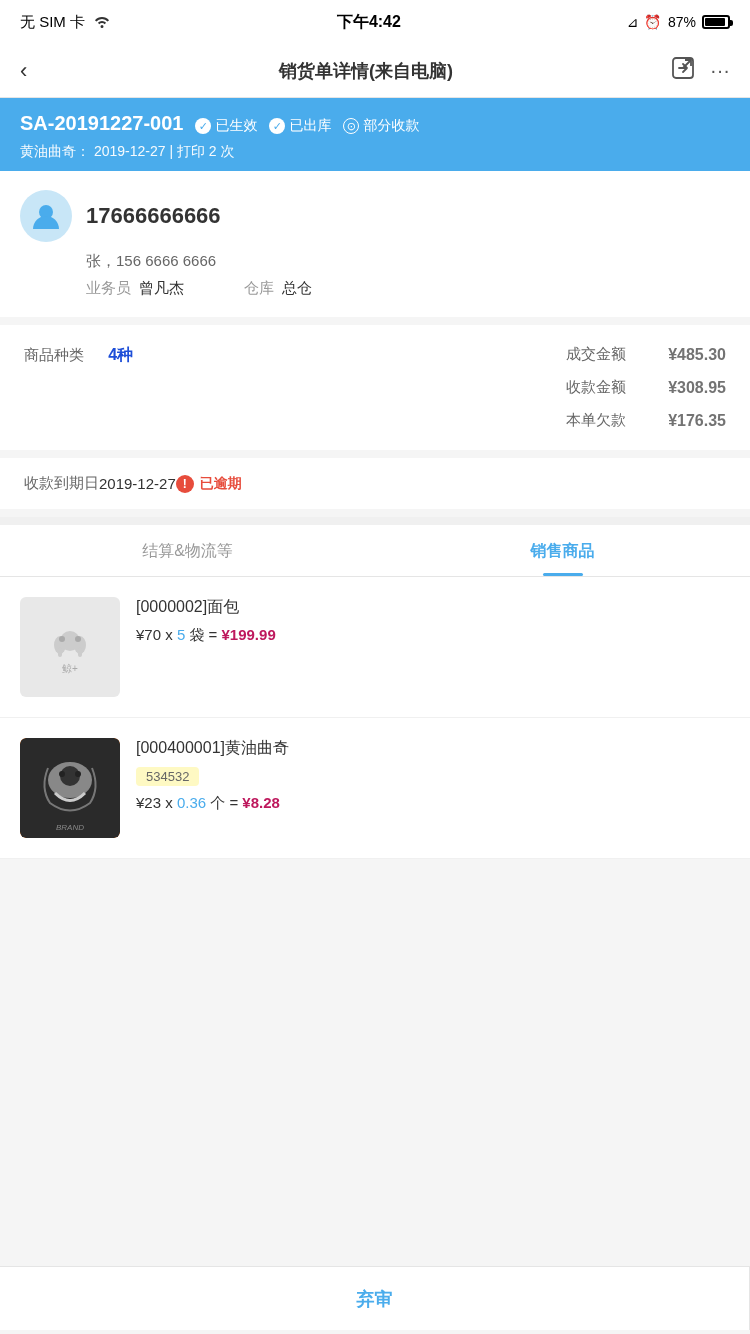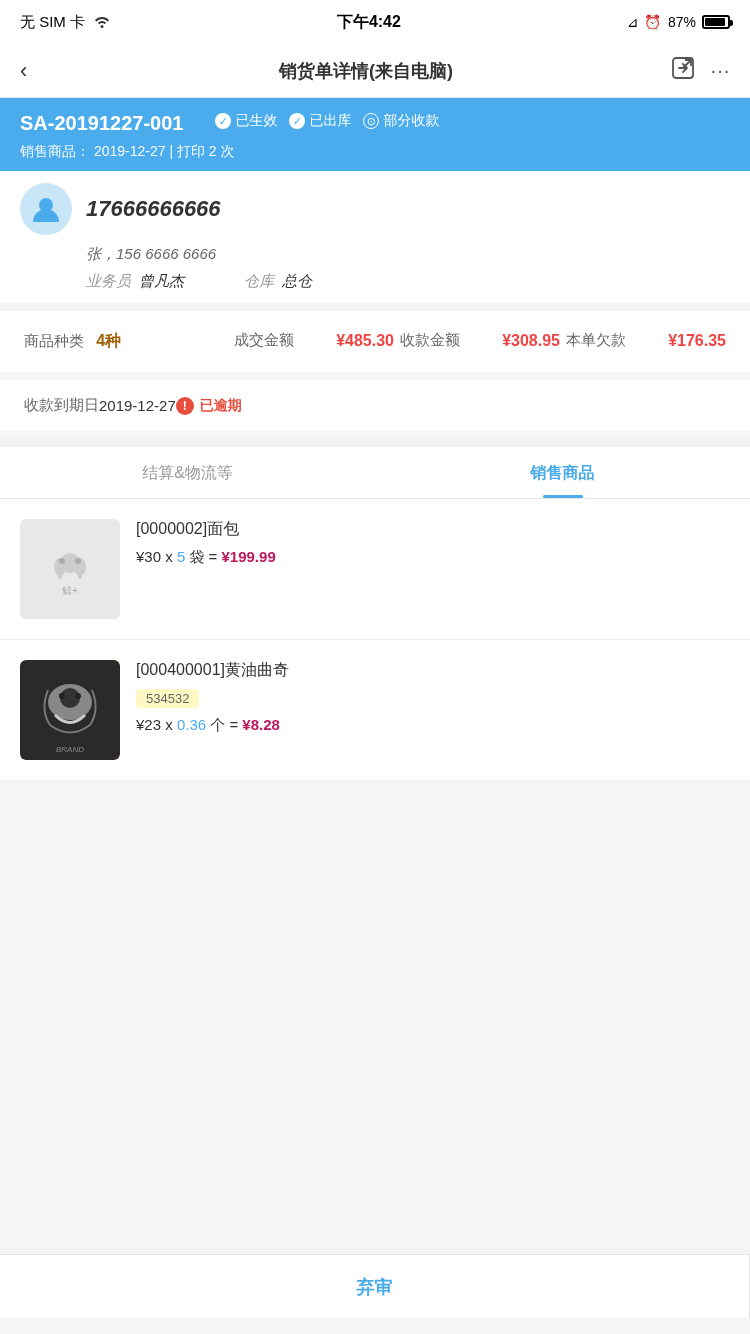--- a/index.html
+++ b/index.html
@@ -71,22 +71,22 @@
       cursor: pointer;
     }
 
     
     .header-banner {
       background: #4AACEC;
       padding: 14px 20px 10px;
     }
     .order-id-row {
       display: flex;
-      align-items: flex-start;
-      gap: 32px;
+      align-items: flex-end;
+      gap: 12px;
       margin-bottom: 8px;
     }
     .order-id {
       font-size: 20px;
       font-weight: 700;
       color: #fff;
     }
     .status-tags {
       display: flex;
       gap: 12px;
@@ -111,23 +111,22 @@
     .tag-clock { background: transparent; border: 1.5px solid #fff; color: #fff; }
     .date-row {
       color: #fff;
       font-size: 14px;
       opacity: 0.95;
     }
 
     
     .customer-section {
       background: #fff;
-      padding: 12px 20px;
+      padding: 19px 20px;
       margin-bottom: 8px;
-      font-style: italic;
     }
     .customer-top {
       display: flex;
       align-items: center;
       gap: 14px;
       margin-bottom: 10px;
     }
     .avatar {
       width: 52px; height: 52px;
       border-radius: 50%;
@@ -166,33 +165,34 @@
     
     .stats-section {
       background: #fff;
       padding: 20px 24px;
       margin-bottom: 8px;
       display: flex;
       justify-content: space-between;
       align-items: flex-start;
     }
     .stats-left { font-size: 15px; color: #666; }
-    .stats-left .stat-val { color: #a16207; font-size: 16px; font-weight: 600; margin-left: 8px; }
+    .stats-left .stat-val { color: #1d4ed8; font-size: 16px; font-weight: 600; margin-left: 20px; }
     .stats-right {
       display: flex;
-      gap: 6px;
+      flex-direction: column;
+      gap: 14px;
       align-items: flex-end;
     }
     .stat-row {
       display: flex;
       gap: 20px;
       align-items: center;
     }
     .stat-row-label { color: #666; font-size: 15px; }
-    .stat-row-value { color: #ef4444; font-size: 16px; font-weight: 600; min-width: 80px; text-align: right; }
+    .stat-row-value { color: #737373; font-size: 16px; font-weight: 600; min-width: 80px; text-align: right; }
 
     
     .due-section {
       background: #fff;
       padding: 16px 24px;
       margin-bottom: 8px;
       display: flex;
       align-items: center;
       gap: 0;
       font-size: 15px;
@@ -304,21 +304,21 @@
     .product-price-row {
       font-size: 15px;
       color: #333;
     }
     .price-highlight { color: #be185d; font-weight: 600; }
     .qty-highlight { color: #4AACEC; }
 
     
     .bottom-bar {
       position: fixed;
-      bottom: 16px;
+      bottom: 4px;
       left: 0;
       width: 750px;
       height: 64px;
       background: #fff;
       border-top: 1px solid #e5e5e5;
       display: flex;
     }
     .bottom-btn {
       flex: 1;
       display: flex;
@@ -395,21 +395,21 @@
         <span class="tag-icon tag-check">✓</span>
         <span>已出库</span>
       </div>
       <div class="status-tag">
         <span class="tag-icon tag-clock">⊙</span>
         <span>部分收款</span>
       </div>
     </div>
   </div>
   <div class="date-row">
-    <span>销售商品：</span>
+    <span>黄油曲奇：</span>
     <span>2019-12-27</span>
     <span>| 打印</span>
     <span>2</span>
     <span>次</span>
   </div>
 </div>
 
 <div class="customer-section">
   <div class="customer-top">
     <div class="avatar">
@@ -483,21 +483,21 @@
           <circle cx="38" cy="22" r="3" fill="#aaa"></circle>
           <rect x="18" y="30" width="4" height="10" rx="2" fill="#ccc"></rect>
           <rect x="38" y="30" width="4" height="10" rx="2" fill="#ccc"></rect>
           <text x="30" y="55" text-anchor="middle" font-size="10" fill="#aaa">鲸+</text>
         </svg>
       </div>
     </div>
     <div class="product-info">
       <span class="product-name">[0000002]面包</span>
       <div class="product-price-row">
-        <span>¥30</span>
+        <span>¥70</span>
         <span> x </span>
         <span class="qty-highlight">5</span>
         <span>袋</span>
         <span> = </span>
         <span class="price-highlight">¥199.99</span>
       </div>
     </div>
   </div>
 
   <div class="product-item">

